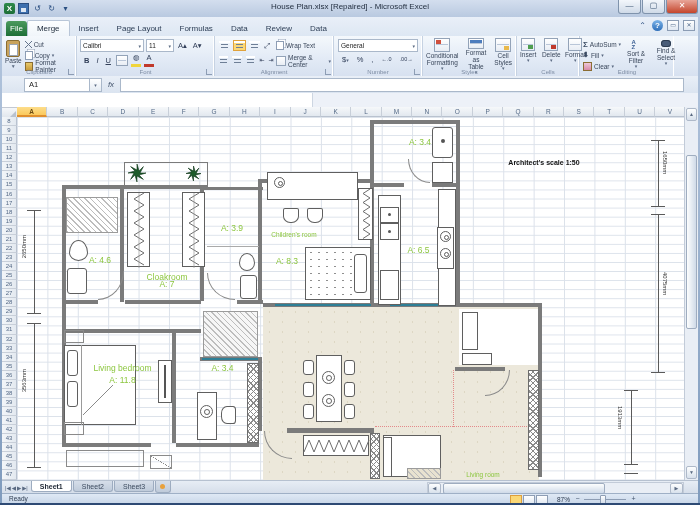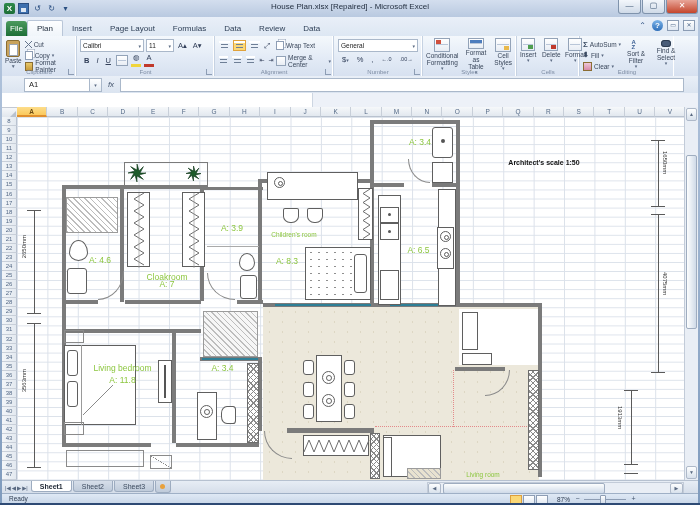--- a/index.html
+++ b/index.html
@@ -146,21 +146,21 @@
   <div class="abs winbtns">
     <div class="wbtn">—</div>
     <div class="wbtn">▢</div>
     <div class="wbtn close">✕</div>
   </div>
 </div>
 
 <div class="abs tabrow">
   <div class="rtabs" id="rtabs">
     <div class="ftab">File</div>
-  <div class="rtab active">Plan</div>
+  <div class="rtab active">Merge</div>
       <div class="rtab">Insert</div>
       <div class="rtab">Page Layout</div>
       <div class="rtab">Formulas</div>
       <div class="rtab">Data</div>
       <div class="rtab">Review</div>
       <div class="rtab">Data</div>
     </div>
   <div class="tabrow-right">
     <div class="qbtn">⌃</div>
     <div class="help-ic">?</div>

